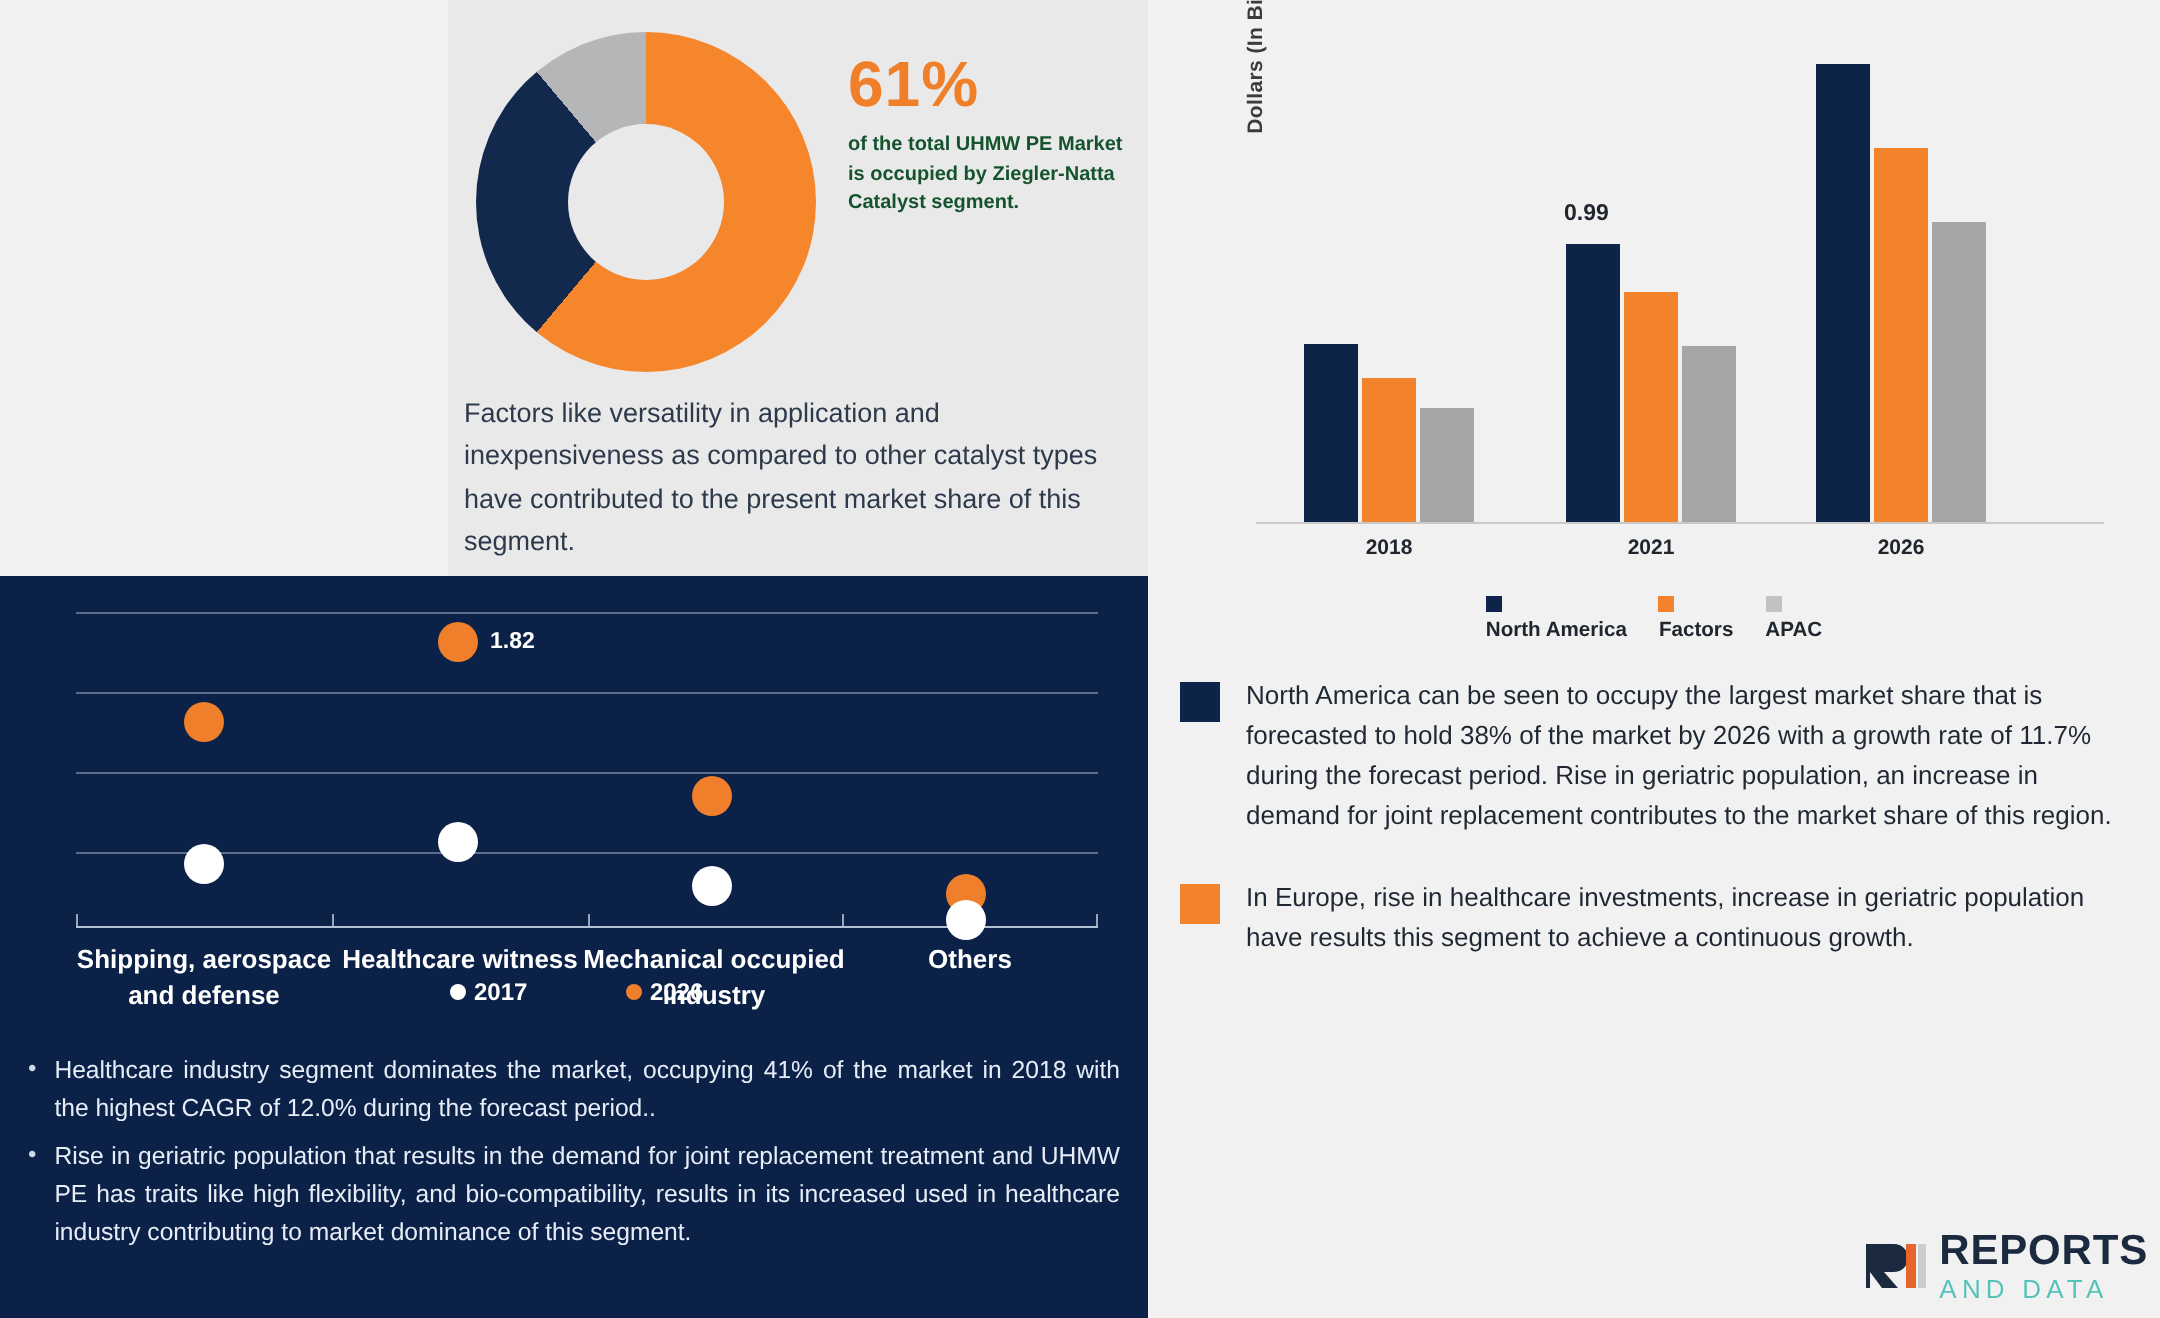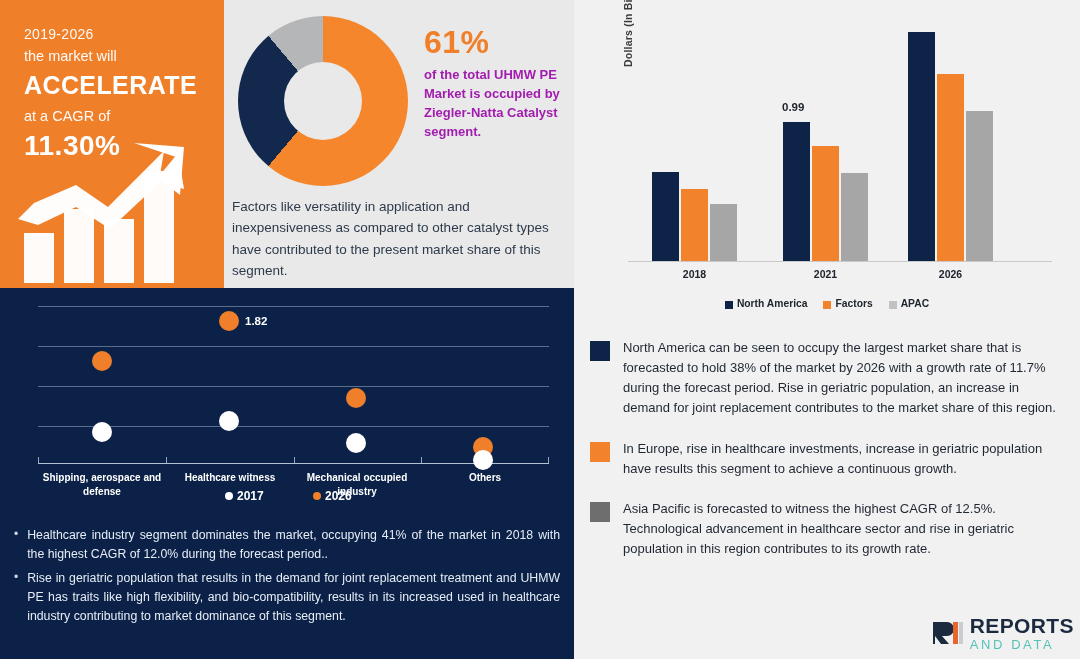--- a/index.html
+++ b/index.html
@@ -34,38 +34,38 @@
     background: conic-gradient(#f5862b 0deg 220deg, #12294d 220deg 320deg, #b4b6b8 320deg 360deg);
     position: relative;
   }
   .donut::after {
     content: ""; position: absolute; left: 50%; top: 50%;
     width: 78px; height: 78px; margin: -39px 0 0 -39px;
     border-radius: 50%; background: #e9e9e9;
   }
   .stat-block { position: absolute; left: 200px; top: 24px; width: 140px; }
   .stat-pct { font-size: 32px; font-weight: 700; color: #f07f2a; letter-spacing: .5px; }
-  .stat-desc { margin-top: 5px; font-size: 13px; font-weight: 700; color: #a21caf; line-height: 1.45; }
+  .stat-desc { margin-top: 5px; font-size: 10px; font-weight: 700; color: #14532d; line-height: 1.45; }
   .factors {
     position: absolute; left: 8px; top: 196px; width: 336px;
     font-size: 13.5px; color: #2d3a4b; line-height: 1.58;
   }
 
   
   .navy-panel { position: absolute; left: 0; top: 288px; width: 574px; height: 371px; background: #0b2147; }
   .dotchart { position: absolute; left: 0; top: 0; width: 574px; height: 225px; }
   .gridline { position: absolute; left: 38px; width: 511px; height: 1px; background: rgba(190,205,225,.45); }
   .axisline { position: absolute; left: 38px; width: 511px; height: 1px; background: rgba(210,222,238,.85); }
   .tick { position: absolute; width: 1px; height: 6px; background: rgba(210,222,238,.7); }
   .dot { position: absolute; width: 20px; height: 20px; border-radius: 50%; }
   .dot.y2017 { background: #ffffff; }
   .dot.y2026 { background: #ef7f2b; }
   .dot-label { position: absolute; color: #ffffff; font-size: 11.5px; font-weight: 700; }
   .cat-label {
-    position: absolute; color: #ffffff; font-size: 10px; font-weight: 700;
+    position: absolute; color: #ffffff; font-size: 13px; font-weight: 700;
     text-align: center; line-height: 1.35;
   }
   .dot-legend { position: absolute; top: 201px; display: flex; align-items: center; gap: 4px; }
   .dot-legend .sw { width: 8px; height: 8px; border-radius: 50%; }
   .dot-legend .lb { color: #ffffff; font-size: 12px; font-weight: 700; }
 
   .bullets { position: absolute; left: 14px; top: 238px; width: 546px; }
   .bullet { display: flex; gap: 9px; color: #e7edf6; font-size: 12.3px; line-height: 1.52; margin-bottom: 6px; }
   .bullet .bdot { flex: 0 0 auto; line-height: 1.4; font-size: 12px; color: #cfd9e8; }
   .bullet .btxt { text-align: justify; }
@@ -81,21 +81,21 @@
   }
   .bar-baseline { position: absolute; left: 54px; top: 261px; width: 424px; height: 1.4px; background: #c9c9c9; }
   .bar { position: absolute; bottom: 0; }
   .bar.na { background: #0d2448; }
   .bar.eu { background: #f2822c; }
   .bar.ap { background: #a6a6a6; }
   .bargroup { position: absolute; bottom: 54px; height: 231px; }
   .bar-value { position: absolute; font-size: 11.5px; font-weight: 700; color: #20262e; }
   .bar-xlabel { position: absolute; top: 268px; font-size: 10.5px; font-weight: 700; color: #20262e; text-align: center; }
   .bar-legend { position: absolute; top: 298px; left: 0; width: 506px; display: flex; justify-content: center; gap: 16px; align-items: center; }
-  .bar-legend .item { display: flex; align-items: flex-end; gap: 4px; }
+  .bar-legend .item { display: flex; align-items: flex-start; gap: 4px; flex-direction: column; }
   .bar-legend .sw { width: 8px; height: 8px; }
   .bar-legend .lb { font-size: 10.3px; font-weight: 700; color: #20262e; }
 
   .region-notes { position: absolute; left: 16px; top: 338px; width: 476px; }
   .region-note { display: flex; gap: 13px; margin-bottom: 20px; }
   .region-note .sq { flex: 0 0 auto; width: 20px; height: 20px; margin-top: 3px; }
   .region-note .txt { font-size: 13px; color: #1f2733; line-height: 1.55; }
 
   .logo { position: absolute; right: 6px; bottom: 8px; display: flex; align-items: center; gap: 5px; }
   .logo-mark { position: relative; width: 34px; height: 26px; }
@@ -103,37 +103,20 @@
   .logo-main { font-size: 21px; font-weight: 700; color: #1b2a3e; letter-spacing: .4px; }
   .logo-sub { font-size: 13px; font-weight: 400; color: #56c3b8; letter-spacing: 2.6px; margin-top: 2px; }
 </style>
 </head>
 <body>
 
 <div id="root">
 
   <div class="left-col">
 
-    <div class="cagr-panel">
-      <div class="cagr-text">
-        <div class="cagr-years">2019-2026</div>
-        <div class="cagr-sub">the market will</div>
-        <div class="cagr-accel">ACCELERATE</div>
-        <div class="cagr-at">at a CAGR of</div>
-        <div class="cagr-val">11.30%</div>
-      </div>
-      <svg class="cagr-art" viewBox="0 0 200 145">
-        <rect x="12" y="92" width="30" height="50" fill="#ffffff" opacity="0.97"></rect>
-        <rect x="52" y="68" width="30" height="74" fill="#ffffff" opacity="0.97"></rect>
-        <rect x="92" y="78" width="30" height="64" fill="#ffffff" opacity="0.97"></rect>
-        <rect x="132" y="30" width="30" height="112" fill="#ffffff" opacity="0.97"></rect>
-        <path d="M6 78 L22 62 L64 44 L96 66 L152 10 L148 34 L166 12 L172 48 L150 42 L160 30 L98 88 L64 66 L26 84 Z" fill="#ffffff" opacity="0.99"></path>
-        <polygon points="122,2 172,6 168,54 150,40 164,16" fill="#ffffff"></polygon>
-      </svg>
-    </div>
 
     <div class="donut-panel">
       <div class="donut-wrap">
         <div class="donut"></div>
       </div>
       <div class="stat-block">
         <div class="stat-pct">61%</div>
         <div class="stat-desc">of the total UHMW PE Market is occupied by Ziegler-Natta Catalyst segment.</div>
       </div>
       <div class="factors">Factors like versatility in application and inexpensiveness  as compared to other catalyst types have contributed to the present market share of this segment.</div>
@@ -239,24 +222,20 @@
 
     <div class="region-notes">
       <div class="region-note">
         <span class="sq" style="background:#0d2448"></span>
         <span class="txt">North America can be seen to occupy the largest market share that is forecasted to hold 38% of the market by 2026 with a growth rate of 11.7% during the forecast period. Rise in geriatric population, an increase in demand for joint replacement contributes to the market share of this region.</span>
       </div>
       <div class="region-note">
         <span class="sq" style="background:#f2822c"></span>
         <span class="txt">In Europe, rise in healthcare investments, increase in geriatric population have results this segment to achieve a continuous growth.</span>
       </div>
-      <div class="region-note">
-        <span class="sq" style="background:#6e6e6e"></span>
-        <span class="txt">Asia Pacific is forecasted to witness the highest CAGR of 12.5%. Technological advancement in healthcare sector and rise in geriatric population in this region contributes to its growth rate.</span>
-      </div>
     </div>
 
     <div class="logo">
       <svg class="logo-mark" viewBox="0 0 34 26">
         <path d="M2 2 h14 a7 7 0 0 1 0 14 h-5 l7 8 h-8 l-6 -8 v8 h-2 z" fill="#1b2a3e"></path>
         <rect x="22" y="2" width="5" height="22" fill="#e8652b"></rect>
         <rect x="28" y="2" width="4" height="22" fill="#1b2a3e" opacity="0.18"></rect>
       </svg>
       <span class="logo-text">
         <span class="logo-main">REPORTS</span>

